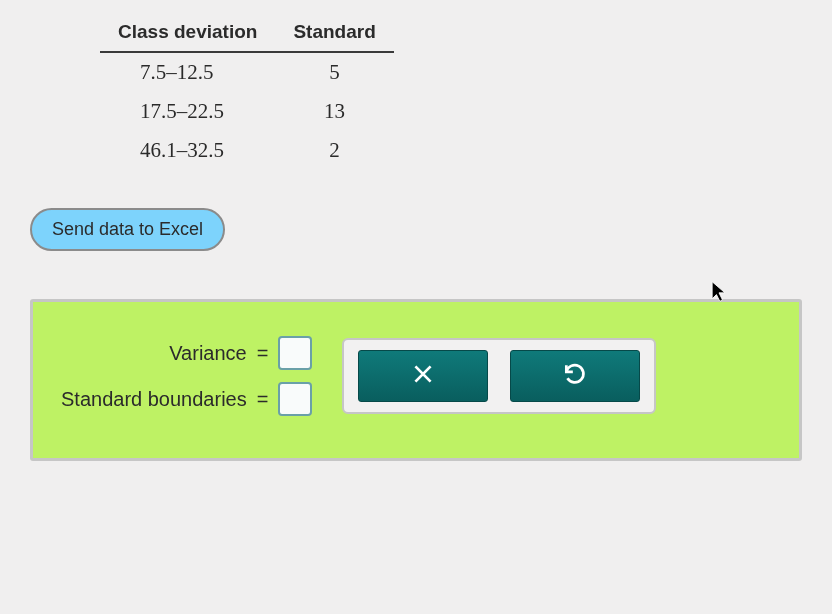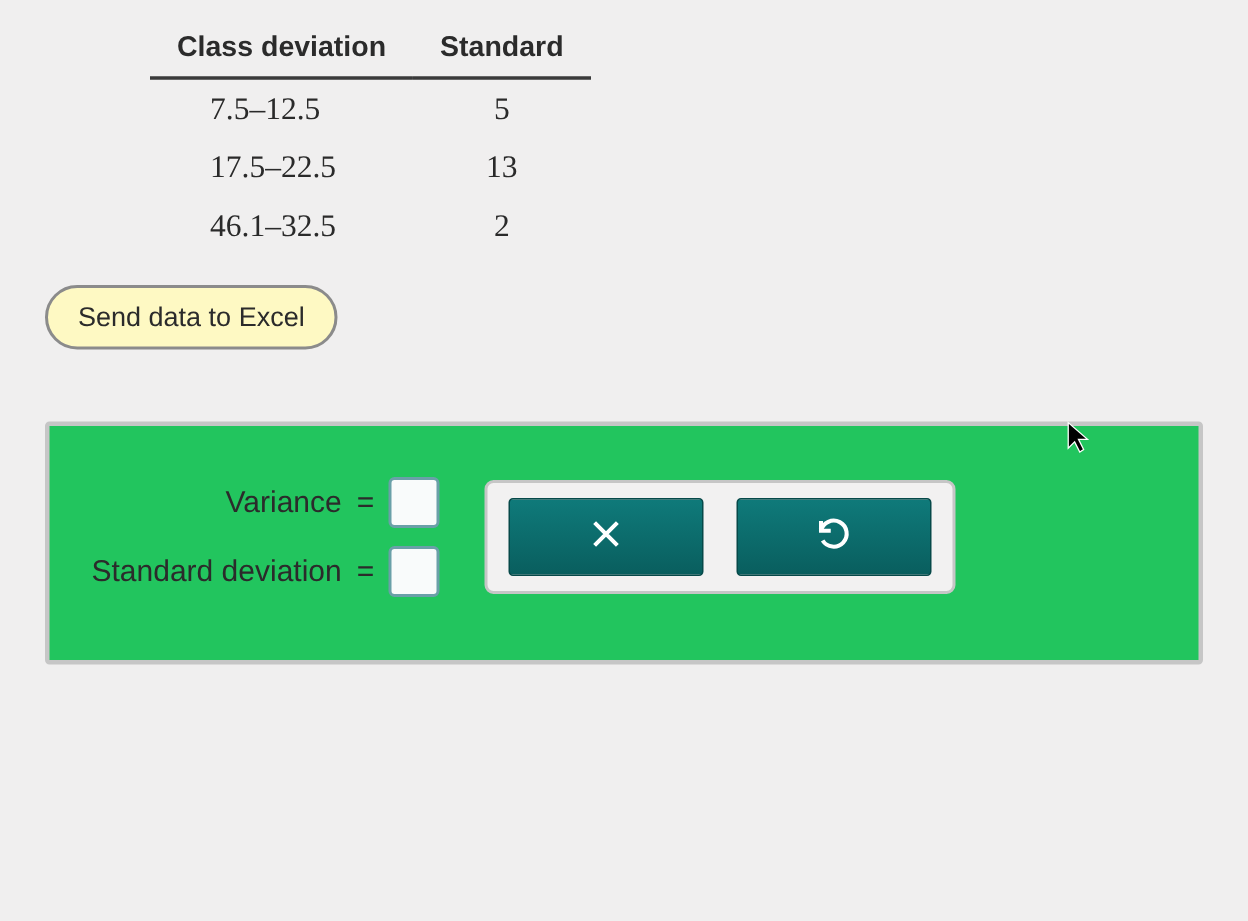--- a/index.html
+++ b/index.html
@@ -38,35 +38,35 @@
       padding: 7px 18px;
       text-align: center;
       margin-top: 20px;
     }
     td.cb {
       text-align: left;
       padding-left: 40px;
     }
     .send-btn {
       display: inline-block;
-      margin: 0 0 20px 10px;
+      margin: 18px 0 20px 10px;
       padding: 9px 20px;
       border: 2px solid #8b8b8b;
       border-radius: 22px;
-      background: #fef9c3;
+      background: #7dd3fc;
       font-family: -apple-system, BlinkMacSystemFont, 'Segoe UI', Arial, sans-serif;
       font-size: 18px;
       color: #2b2b2b;
       cursor: pointer;
     }
     .answer-panel {
       margin: 28px 10px 0 10px;
       border: 3px solid #c6c6c6;
       border-radius: 3px;
-      background: #22c55e;
+      background: #bef264;
       padding: 34px 28px 42px 28px;
       display: flex;
       align-items: center;
       gap: 30px;
     }
     .inputs-col {
       display: flex;
       flex-direction: column;
       gap: 12px;
       align-items: flex-end;
@@ -162,21 +162,21 @@
 <button class="send-btn">Send data to Excel</button>
 
 <div class="answer-panel">
   <div class="inputs-col">
     <div class="input-row">
       <span>Variance</span>
       <span class="eq">=</span>
       <input type="text" class="num-box" style="">
     </div>
     <div class="input-row">
-      <span>Standard deviation</span>
+      <span>Standard boundaries</span>
       <span class="eq">=</span>
       <input type="text" class="num-box" style="">
     </div>
   </div>
   <div class="btns-col">
     <div class="act-btn">
       <span>
         <svg viewBox="0 0 24 24">
             <path d="M5 5 L19 19 M19 5 L5 19"></path>
           </svg>

